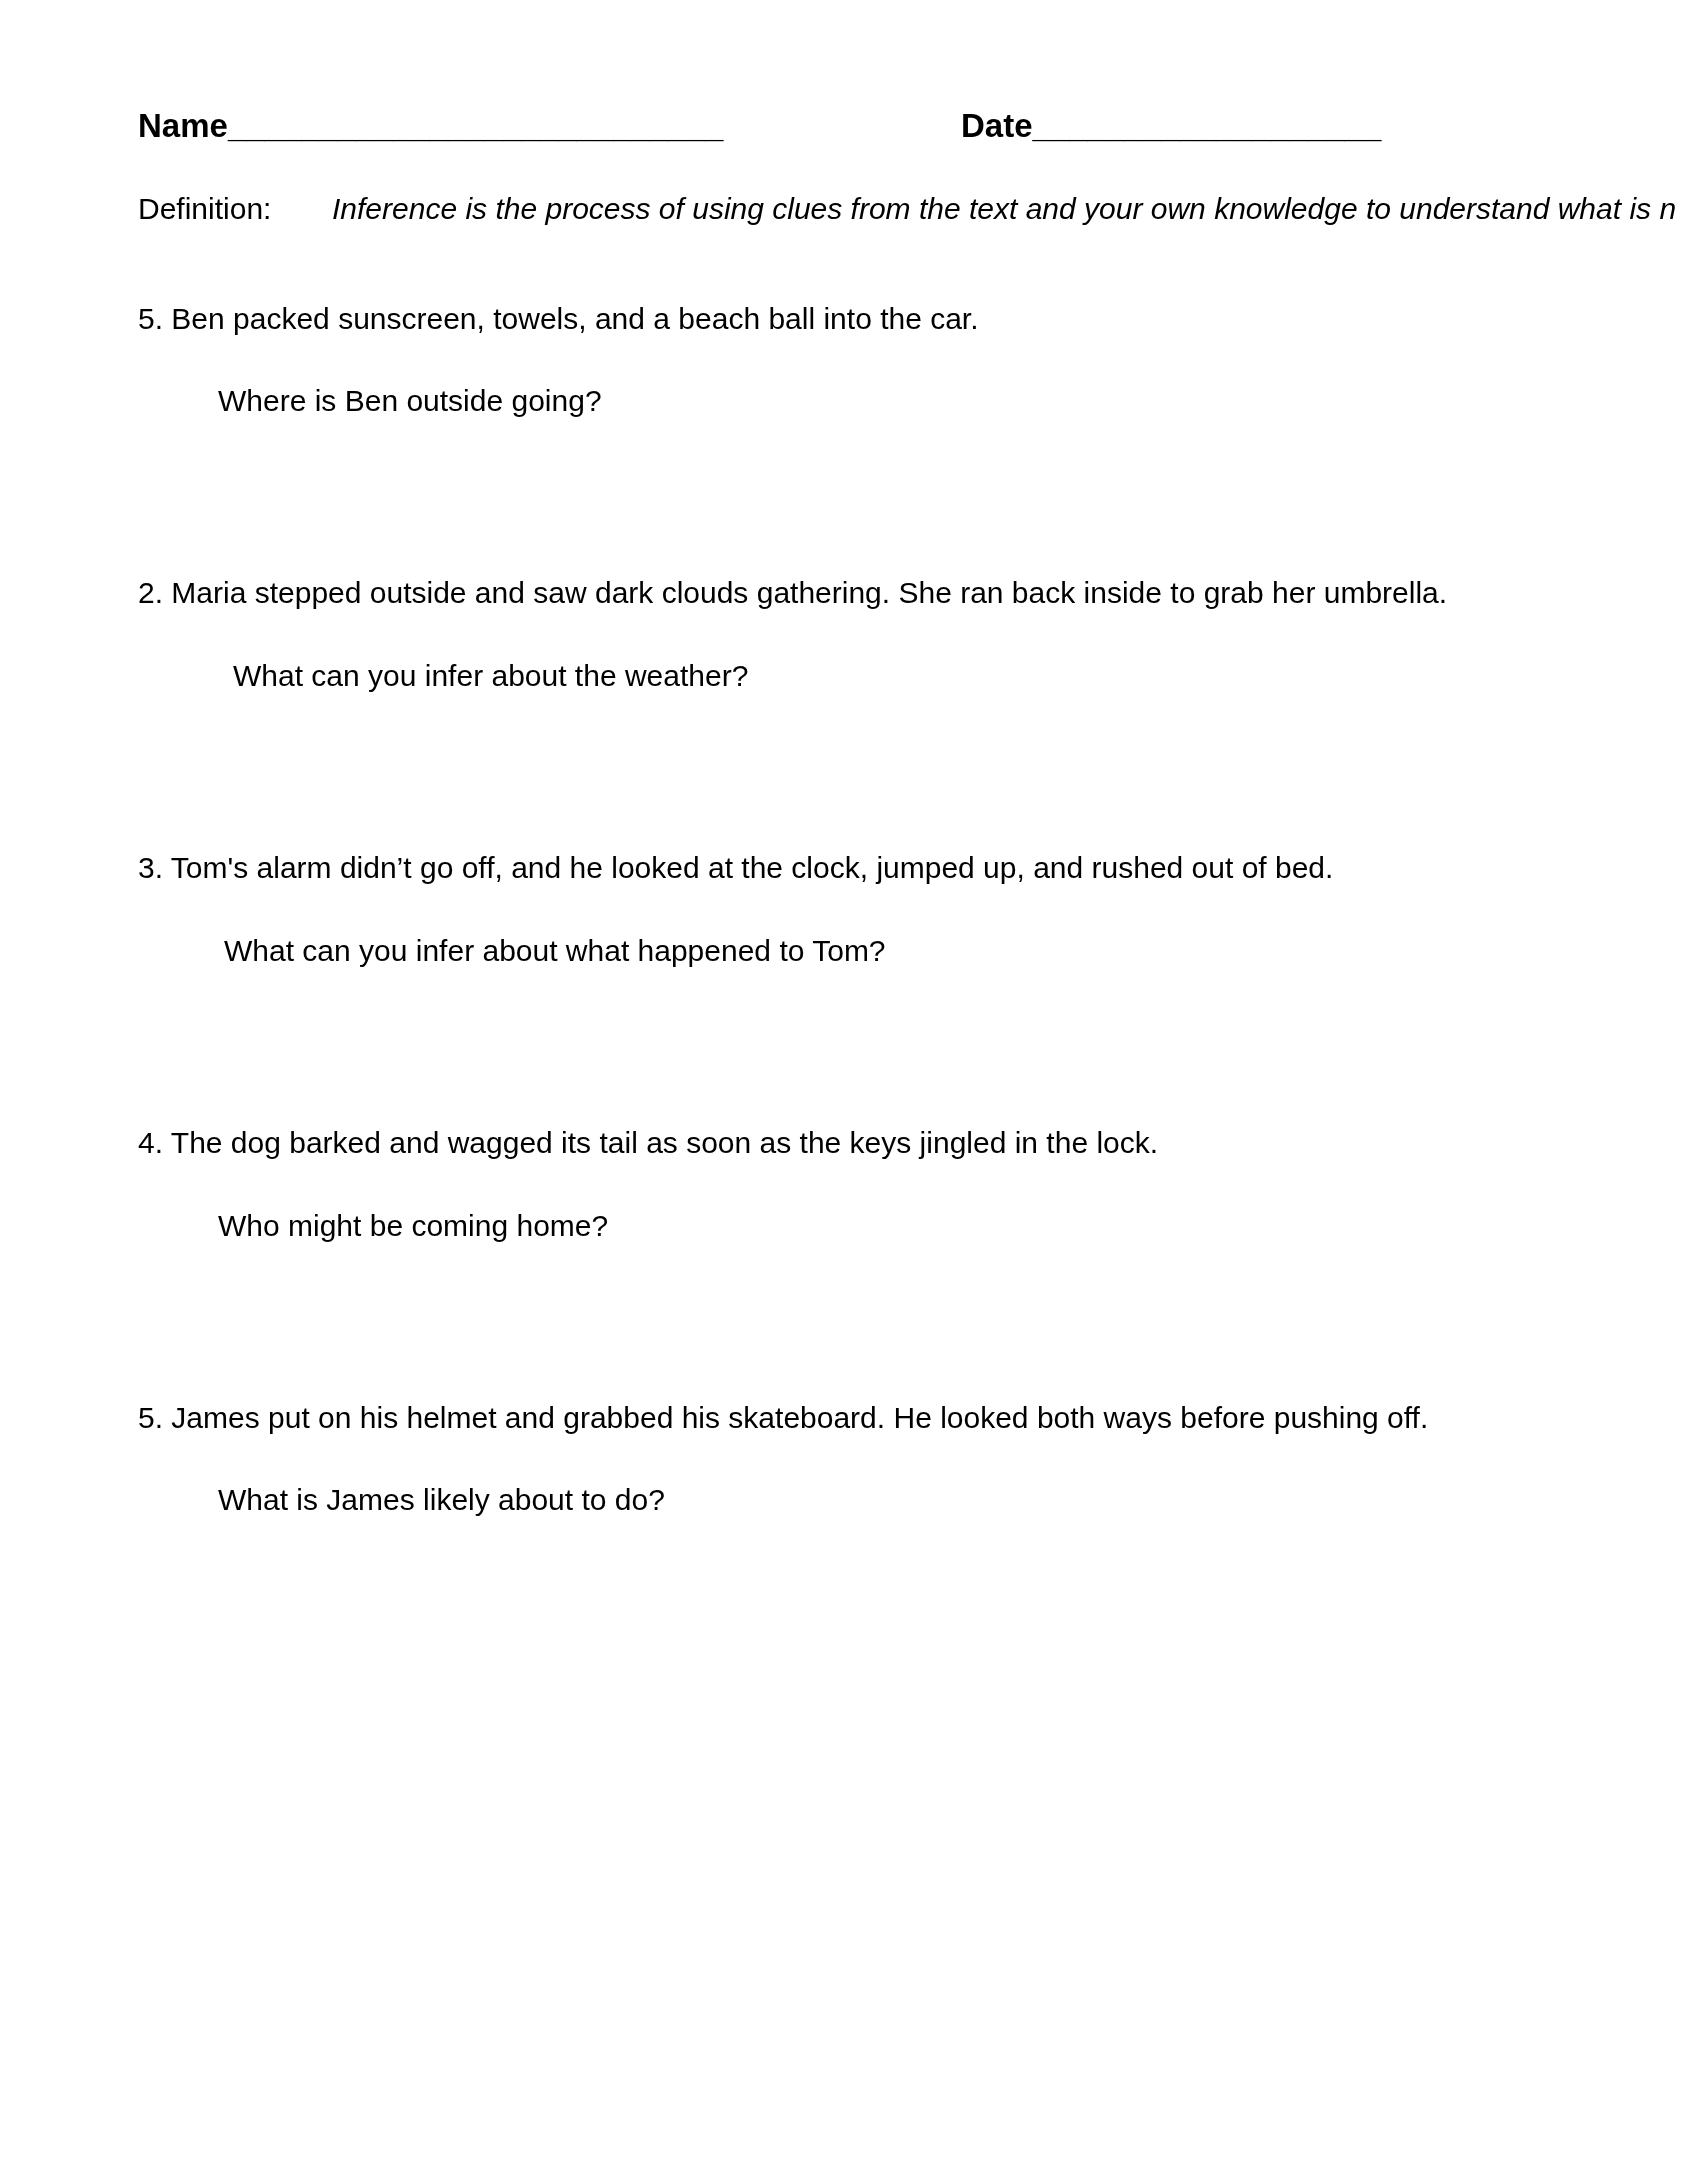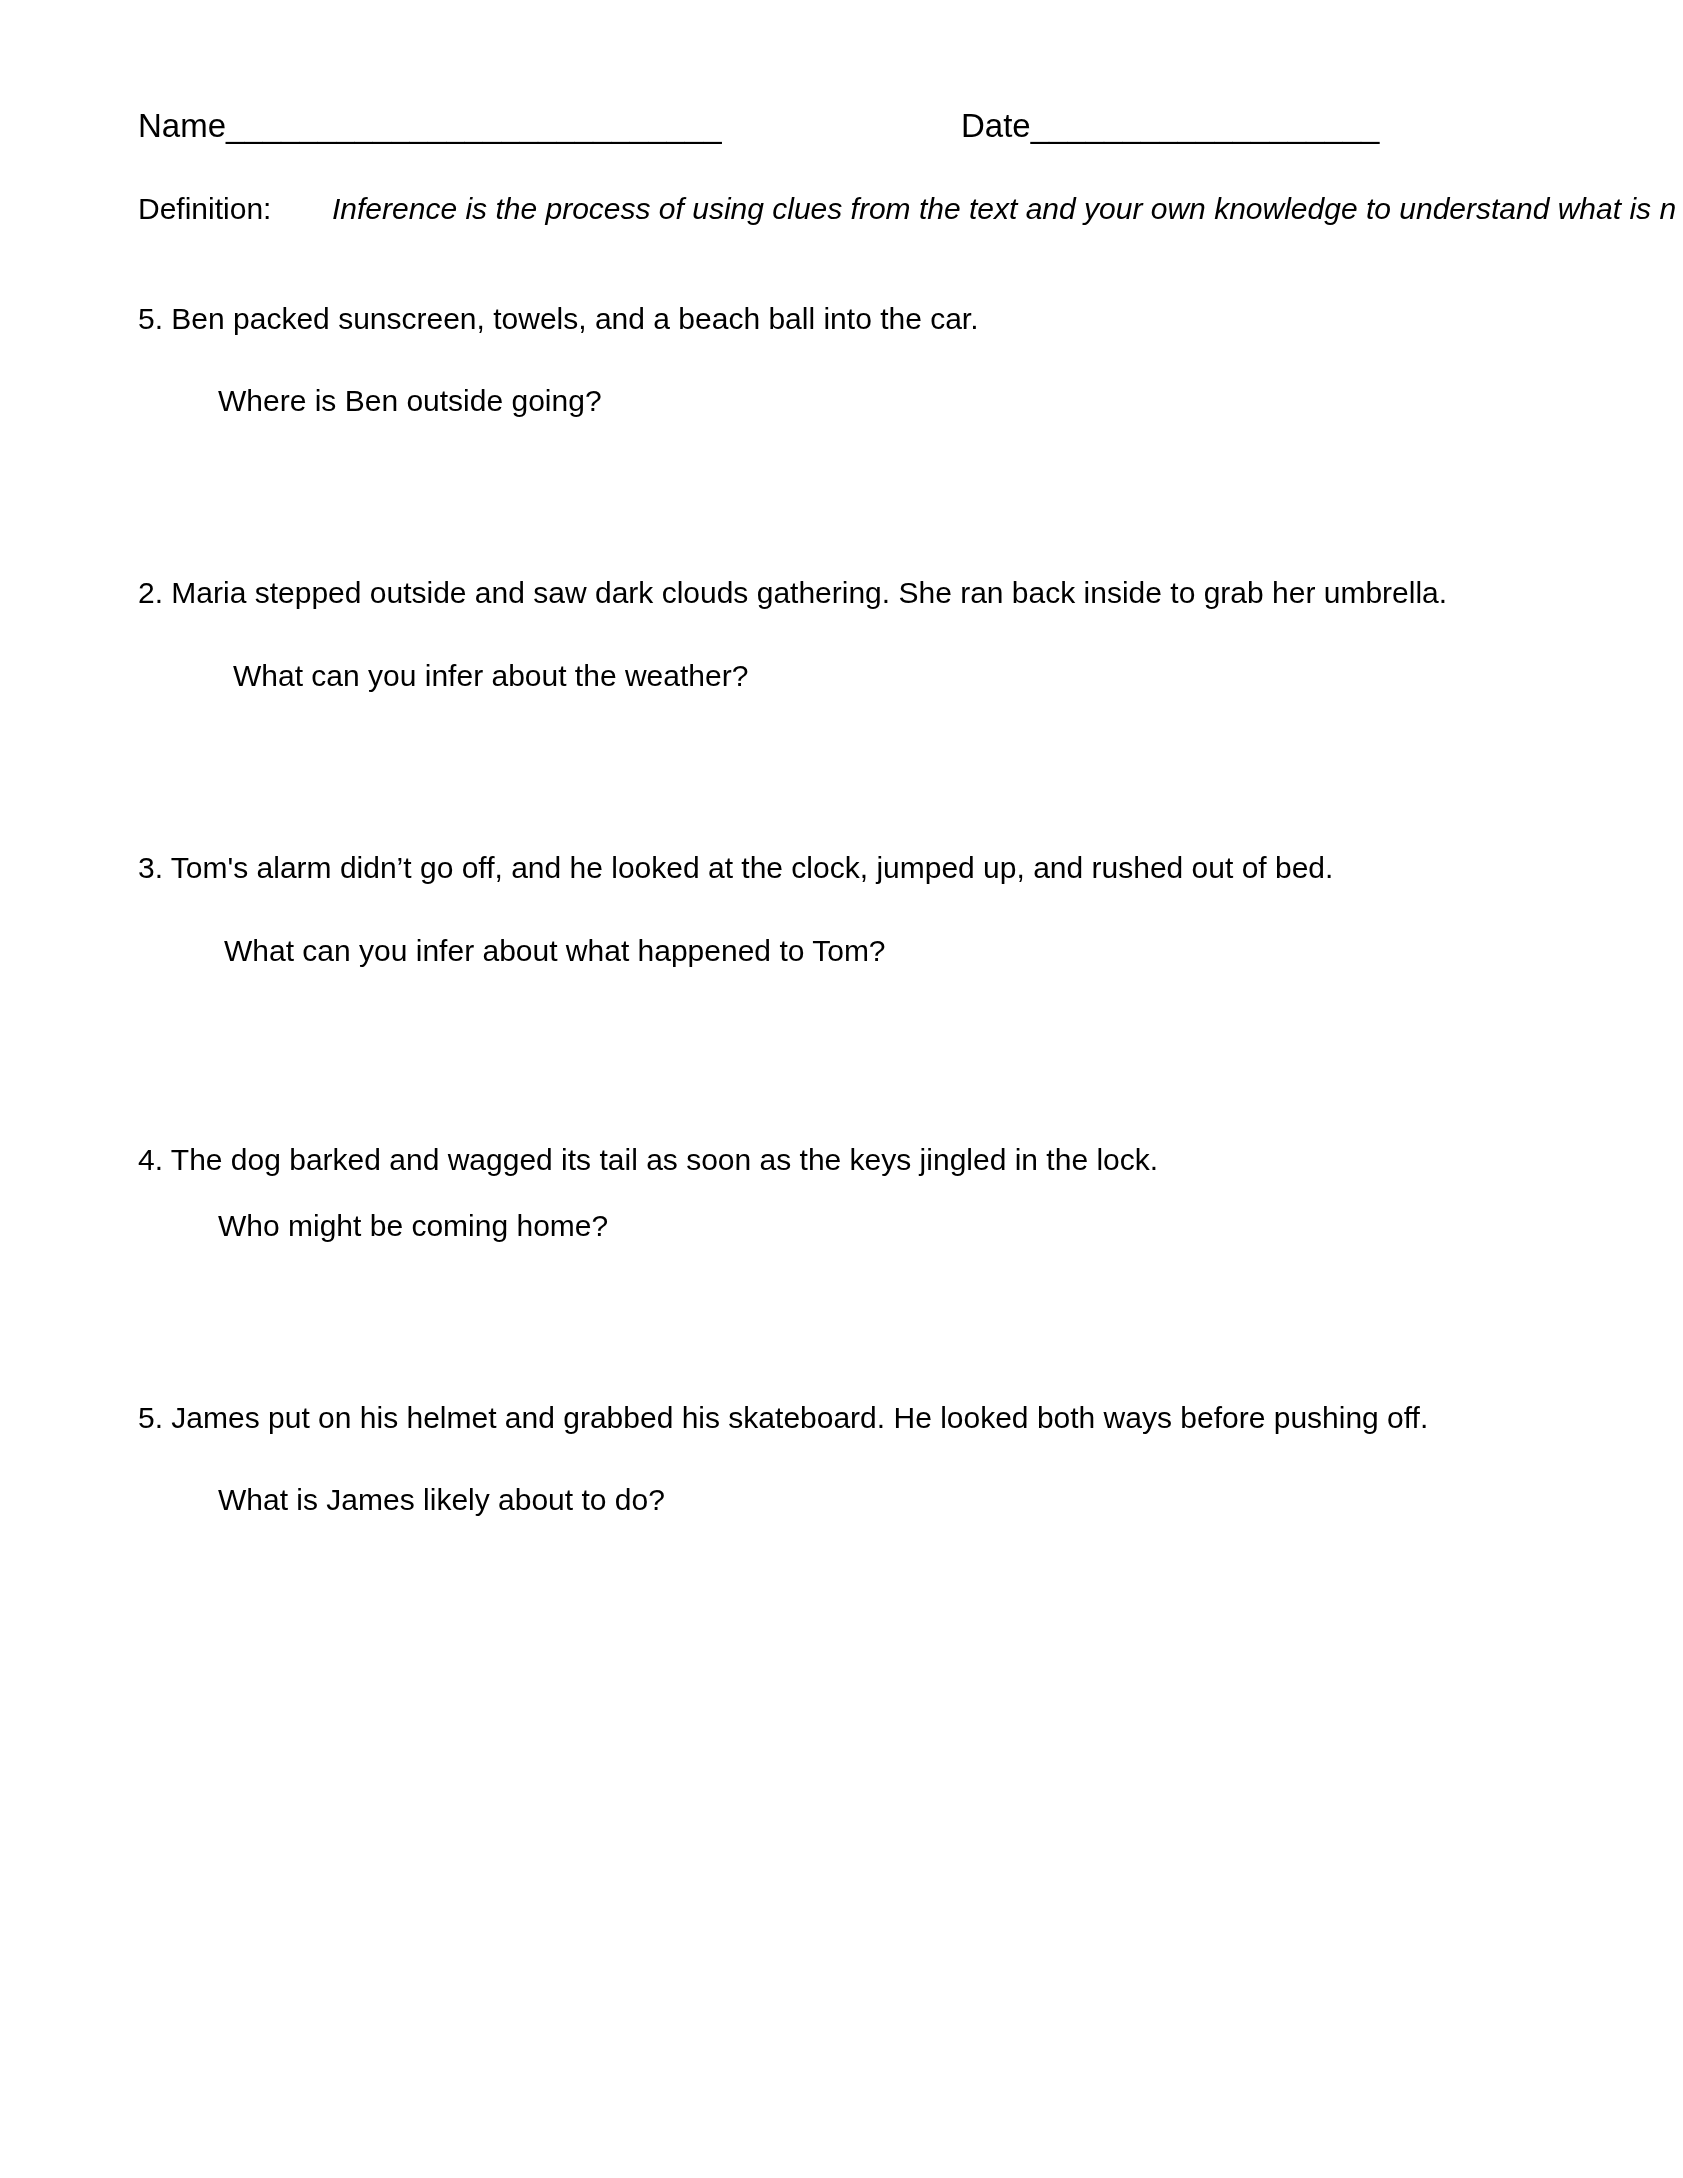--- a/index.html
+++ b/index.html
@@ -1,21 +1,21 @@
 <!DOCTYPE html>
 <html><head>
 <meta charset="utf-8">
 <style>
   html, body { margin: 0; padding: 0; background: #ffffff; }
   body {
     width: 1683px; height: 2178px; position: relative; overflow: hidden;
     font-family: "Liberation Sans", sans-serif; color: #000;
   }
   .abs { position: absolute; white-space: nowrap; line-height: 1; }
-  .hdr { font-weight: normal; font-size: 33px; }
+  .hdr { font-weight: bold; font-size: 33px; }
   .body-text { font-size: 30px; }
   .italic { font-style: italic; }
 </style>
 </head>
 <body>
 
 <div class="abs hdr" style="left:138px; top:109px;">Name___________________________</div>
 <div class="abs hdr" style="left:961px; top:109px;">Date___________________</div>
 
 <div class="abs body-text" style="left:138px; top:194px;">Definition:</div>
@@ -28,21 +28,21 @@
   </div>
   <div>
     <div class="abs body-text" style="left:138px; top:578px;">2. Maria stepped outside and saw dark clouds gathering. She ran back inside to grab her umbrella.</div>
     <div class="abs body-text" style="left:218px; top:661px;margin-left:15px;">What can you infer about the weather?</div>
   </div>
   <div>
     <div class="abs body-text" style="left:138px; top:853px;">3. Tom's alarm didn’t go off, and he looked at the clock, jumped up, and rushed out of bed.</div>
     <div class="abs body-text" style="left:218px; top:936px;margin-left:6px;">What can you infer about what happened to Tom?</div>
   </div>
   <div>
-    <div class="abs body-text" style="left:138px; top:1128px;margin-top:17px;">4. The dog barked and wagged its tail as soon as the keys jingled in the lock.</div>
+    <div class="abs body-text" style="left:138px; top:1128px;">4. The dog barked and wagged its tail as soon as the keys jingled in the lock.</div>
     <div class="abs body-text" style="left:218px; top:1211px;">Who might be coming home?</div>
   </div>
   <div>
     <div class="abs body-text" style="left:138px; top:1403px;">5. James put on his helmet and grabbed his skateboard. He looked both ways before pushing off.</div>
     <div class="abs body-text" style="left:218px; top:1485px;">What is James likely about to do?</div>
   </div>
 </div>
 
 
 </body></html>

